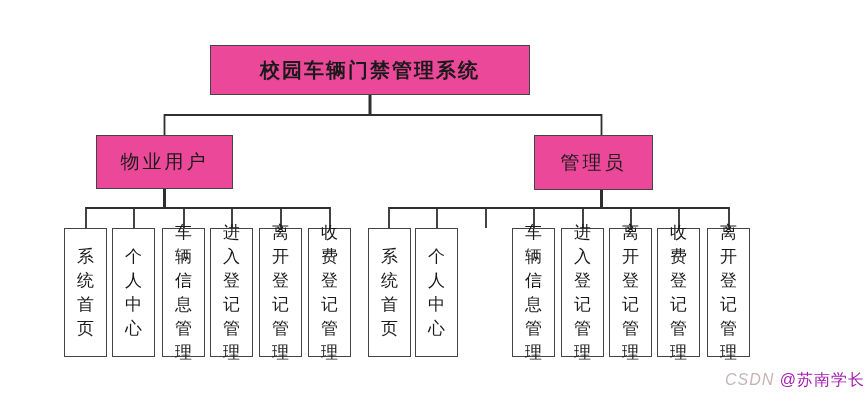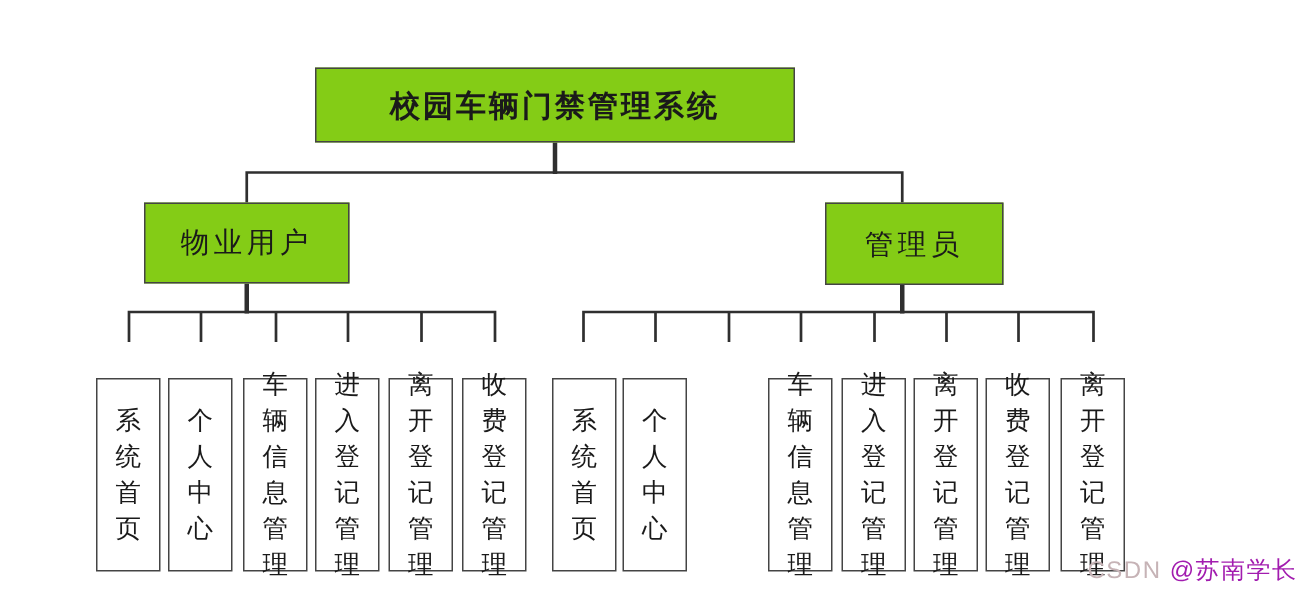--- a/index.html
+++ b/index.html
@@ -2,40 +2,40 @@
 <html><head>
 <meta charset="utf-8">
 <style>
   html,body{margin:0;padding:0;background:#ffffff;}
   .canvas{
     position:relative;width:868px;height:400px;background:#ffffff;overflow:hidden;
     font-family:"Liberation Serif","DejaVu Serif",serif;color:#1a1a1a;
   }
   .connectors{position:absolute;left:0;top:0;width:868px;height:400px;}
   .node{
-    position:absolute;background:#84cc16;border:1.5px solid #444;
+    position:absolute;background:#ec4899;border:1.5px solid #444;
     display:flex;align-items:center;justify-content:center;box-sizing:border-box;
   }
   .root{left:210px;top:45px;width:320px;height:50px;font-size:20px;letter-spacing:2px;font-weight:600;}
   .branch{font-size:19px;letter-spacing:3px;}
   .branch-left{left:96px;top:135px;width:137px;height:54px;text-align:right;}
-  .branch-right{left:550px;top:135px;width:119px;height:55px;text-align:right;}
+  .branch-right{left:534px;top:135px;width:119px;height:55px;text-align:right;}
   .leaf{
     position:absolute;top:228px;height:129px;width:43px;background:#fff;
-    border:1.5px solid #444;display:flex;align-items:center;justify-content:center;box-sizing:border-box;margin-top:24px;
+    border:1.5px solid #444;display:flex;align-items:center;justify-content:center;box-sizing:border-box;
   }
   .vtext{
     width:1.1em;font-size:17px;line-height:24px;text-align:center;
     word-break:break-all;white-space:normal;
   }
   .watermark{
     position:absolute;right:3px;top:370px;font-size:16px;letter-spacing:1px;
     font-family:"Liberation Sans","DejaVu Sans",sans-serif;
   }
-  .wm-prefix{color:#c6b3b6;}
+  .wm-prefix{color:#c6b3b6;font-style:italic;}
   .wm-name{color:#a21caf;}
 </style>
 </head>
 <body>
 
 <div class="canvas">
 
   <svg class="connectors" viewBox="0 0 868 400" xmlns="http://www.w3.org/2000/svg">
 
     <line x1="370" y1="95" x2="370" y2="116" stroke="#2f2f2f" stroke-width="3"></line>

